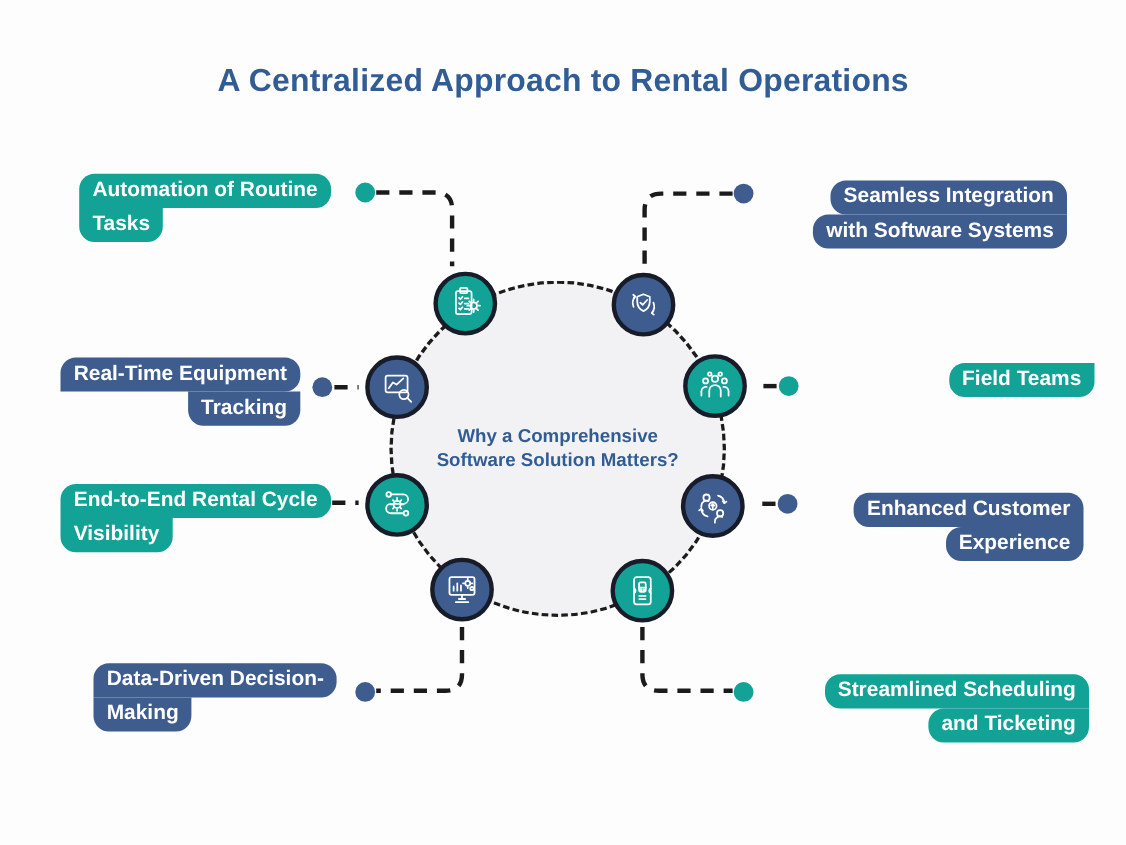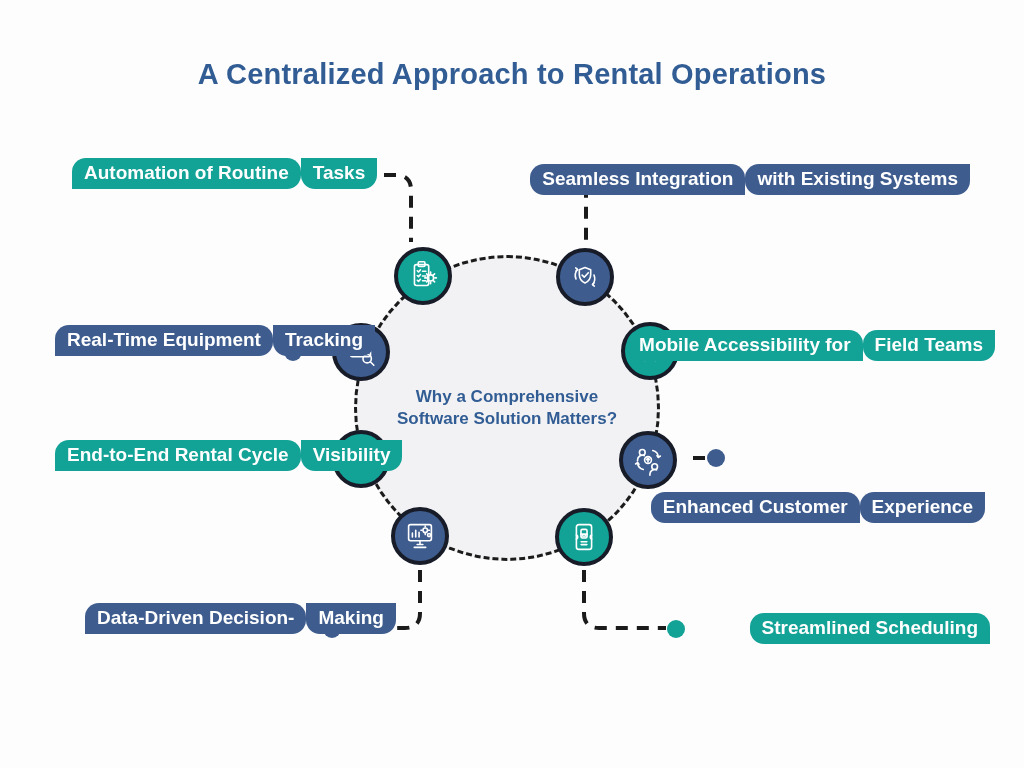--- a/index.html
+++ b/index.html
@@ -49,21 +49,21 @@
     border:4px solid #171c28;
     transform:translate(-50%,-50%);
     display:flex;align-items:center;justify-content:center;
   }
   .node.teal{background:var(--teal);}
   .node.navy{background:var(--navy);}
   .node svg{width:38px;height:38px;display:block;}
   .node svg *{stroke:#ffffff;fill:none;stroke-width:1.7;stroke-linecap:round;stroke-linejoin:round;}
   .node svg .fillonly{stroke:none;}
   
-  .callout{position:absolute;display:flex;flex-direction:row;padding-left:47px;}
+  .callout{position:absolute;display:flex;flex-direction:column;padding-left:47px;}
   .callout.right{align-items:flex-end;justify-content:space-between;}
   .callout .co-line{
     display:inline-block;
     color:#fff;font-size:19px;font-weight:bold;
     padding:3px 12px 4px 12px;
     line-height:1.25;
     white-space:nowrap;
     width:max-content;
   }
   .callout.teal .co-line{background:var(--teal);}
@@ -200,45 +200,45 @@
     </svg>
   </div>
 
   <div class="callout left teal" style="left:25px;top:158px;">
     <span class="co-line l1">Automation of Routine</span>
     <span class="co-line l2">Tasks</span>
   </div>
 
   <div class="callout right navy" style="right:54px;top:164px;">
     <span class="co-line l1">Seamless Integration</span>
-    <span class="co-line l2">with Existing Systems</span>
+    <span class="co-line l2">with Software Systems</span>
   </div>
 
   <div class="callout left navy" style="left:8px;top:325px;align-items:flex-end;">
     <span class="co-line l1">Real-Time Equipment</span>
     <span class="co-line l2">Tracking</span>
   </div>
 
   <div class="callout right teal" style="right:29px;top:330px;">
-    <span class="co-line l1">Mobile Accessibility for</span>
     <span class="co-line l2">Field Teams</span>
   </div>
 
   <div class="callout left teal" style="left:8px;top:440px;text-align:right;">
     <span class="co-line l1">End-to-End Rental Cycle</span>
     <span class="co-line l2">Visibility</span>
   </div>
 
-  <div class="callout right navy" style="right:39px;top:448px;margin-top:44px;">
+  <div class="callout right navy" style="right:39px;top:448px;">
     <span class="co-line l1">Enhanced Customer</span>
     <span class="co-line l2">Experience</span>
   </div>
 
   <div class="callout left navy" style="left:38px;top:603px;">
     <span class="co-line l1">Data-Driven Decision-</span>
     <span class="co-line l2">Making</span>
   </div>
 
   <div class="callout right teal" style="right:34px;top:613px;">
     <span class="co-line l1">Streamlined Scheduling</span>
+    <span class="co-line l2">and Ticketing</span>
   </div>
 
 </div>
 
 </body></html>

